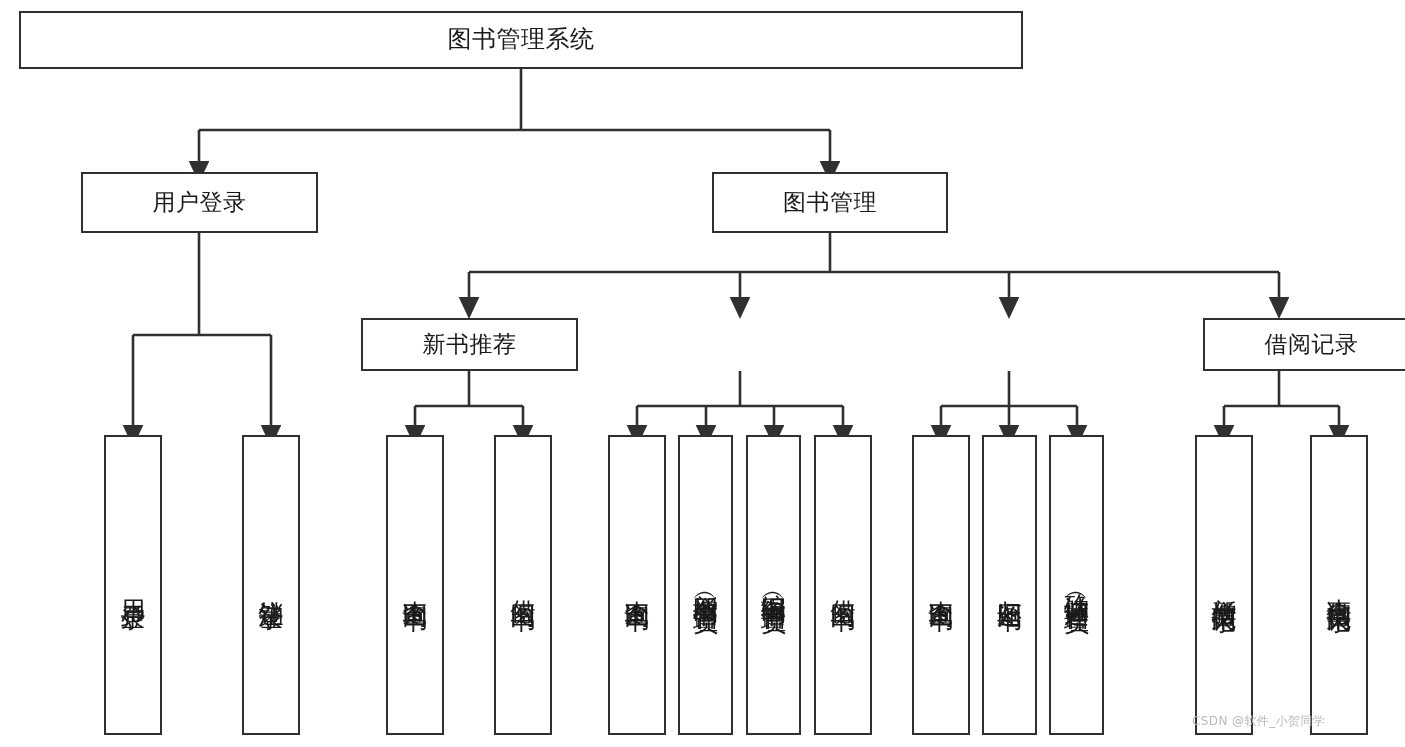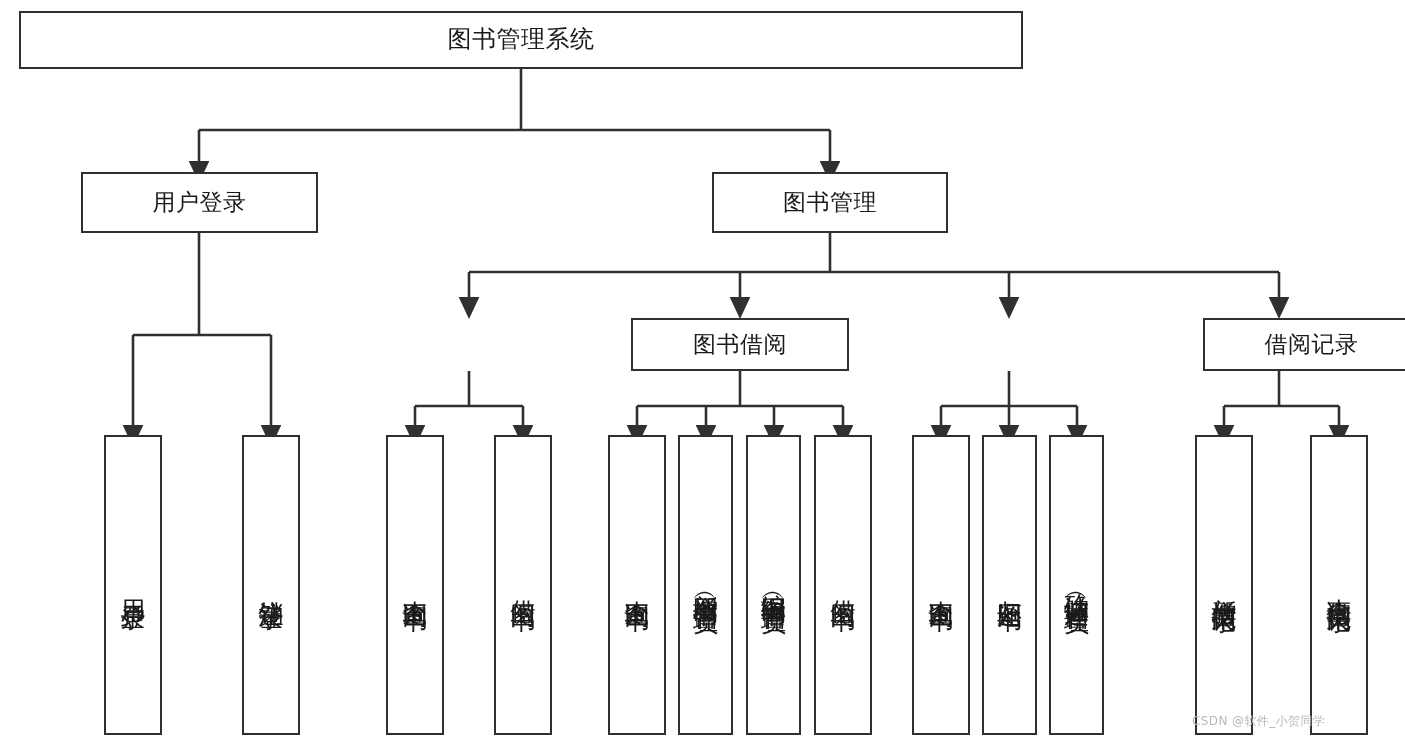--- a/index.html
+++ b/index.html
@@ -139,22 +139,22 @@
     <span class="label">图书管理系统</span>
   </div>
 
   <div class="node horiz" style="left:81px; top:172px; width:237px; height:61px;">
     <span class="label">用户登录</span>
   </div>
   <div class="node horiz" style="left:712px; top:172px; width:236px; height:61px;">
     <span class="label">图书管理</span>
   </div>
 
-  <div class="node horiz" style="left:631px; top:318px; width:218px; height:53px;">
-    <span class="label">图书借阅</span>
+  <div class="node horiz" style="left:361px; top:318px; width:217px; height:53px;">
+    <span class="label">新书推荐</span>
   </div>
   <div class="node horiz" style="left:1171px; top:318px; width:217px; height:53px;margin-left:32px;">
     <span class="label">借阅记录</span>
   </div>
 
   <div class="node vert" style="left:104px; top:435px; width:58px; height:300px;">
     <span class="label">用户登录</span>
   </div>
   <div class="node vert" style="left:242px; top:435px; width:58px; height:300px;">
     <span class="label">注销登录</span>

